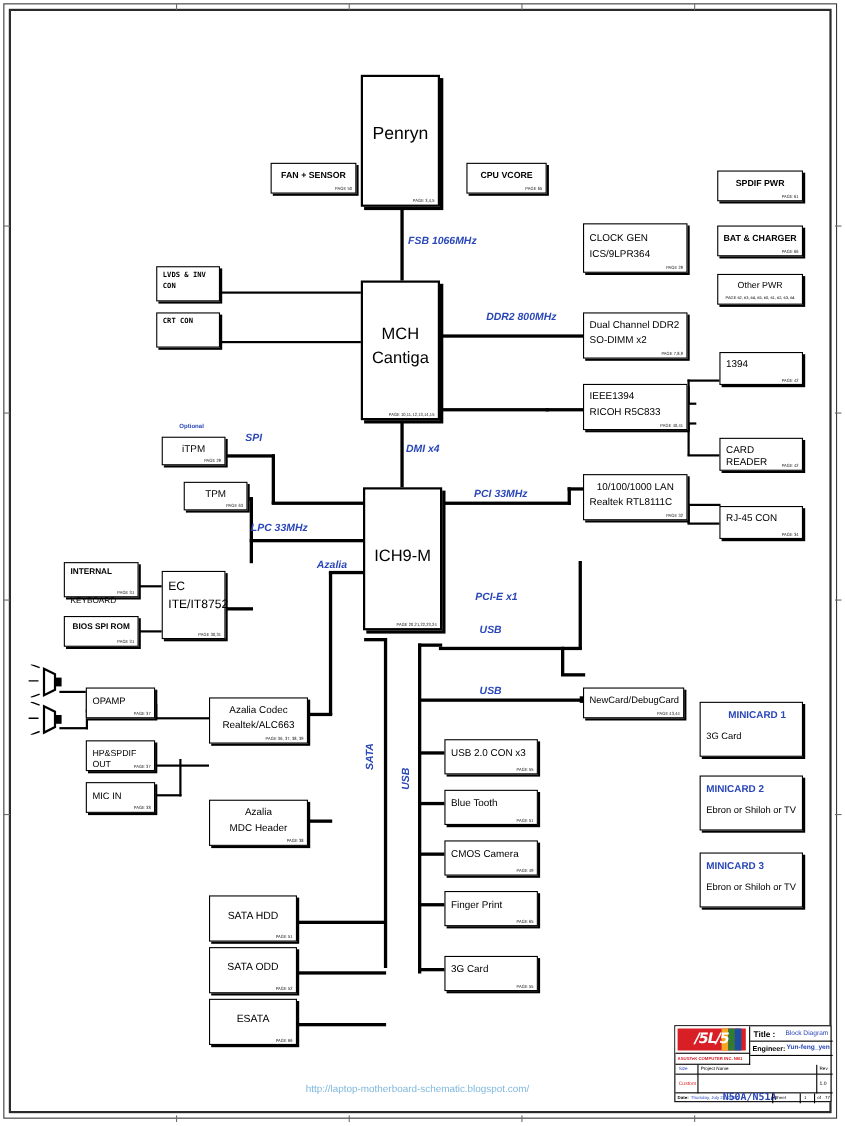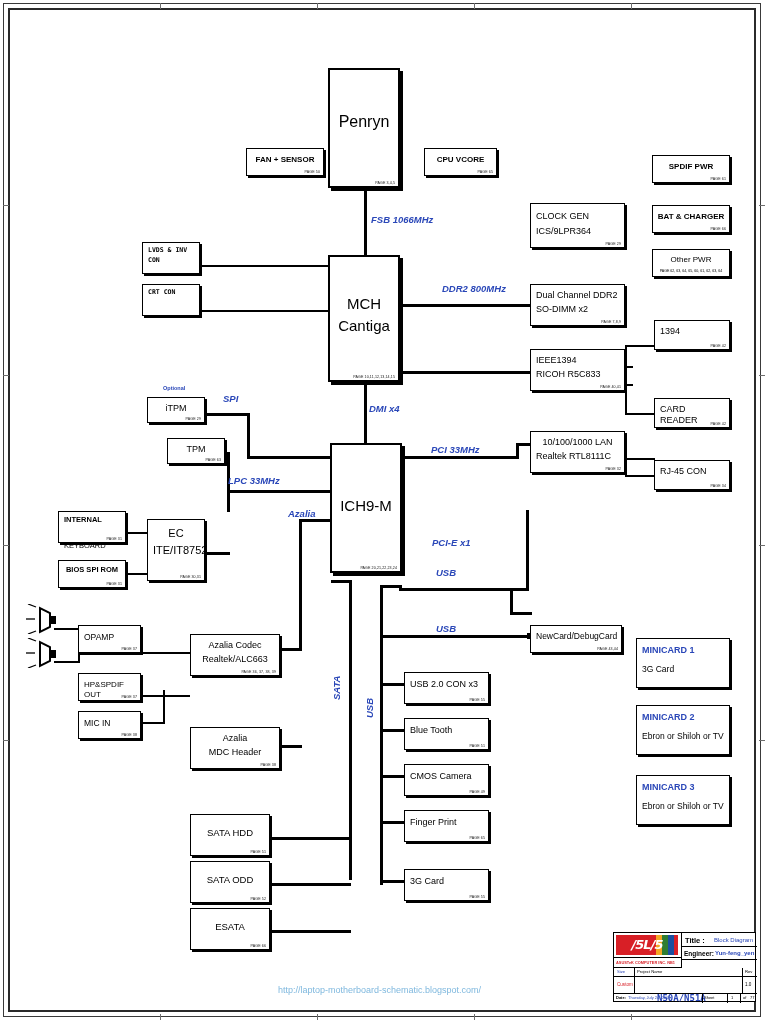--- a/index.html
+++ b/index.html
@@ -266,21 +266,21 @@
     <div class="tl" style="top:29px;font-size:7.5px;font-weight:normal;">KEYBOARD</div>
     <div class="pg">PAGE 31</div>
   </div>
 
   <div class="blk" style="left:58px;top:560px;width:68px;height:28px;">
     <div class="t" style="top:5px;font-size:7.5px;font-weight:bold;">BIOS SPI ROM</div>
     <div class="pg">PAGE 31</div>
   </div>
 
   <div class="blk" style="left:147px;top:519px;width:58px;height:62px;">
-    <div class="tl" style="top:7px;font-size:11px;text-align:center;">EC</div>
+    <div class="tl" style="top:7px;font-size:11px;">EC</div>
     <div class="tl" style="top:24px;font-size:11px;">ITE/IT8752</div>
     <div class="pg">PAGE  30,31</div>
   </div>
 
   <svg class="spk" style="left:24px;top:604px;" width="34" height="30" viewBox="0 0 34 30">
     <polygon points="16,4 16,28 26,23 26,9" fill="#fff" stroke="#000" stroke-width="2"></polygon>
     <rect x="26" y="12" width="6" height="8" fill="#000"></rect>
     <line x1="12" y1="3" x2="4" y2="0" stroke="#000" stroke-width="1.3"></line>
     <line x1="11" y1="15" x2="2" y2="15" stroke="#000" stroke-width="1.3"></line>
     <line x1="12" y1="27" x2="4" y2="30" stroke="#000" stroke-width="1.3"></line>
@@ -359,21 +359,21 @@
     <div class="tl" style="top:6px;font-size:9px;">Finger Print</div>
     <div class="pg">PAGE 65</div>
   </div>
 
   <div class="blk" style="left:404px;top:869px;width:85px;height:32px;">
     <div class="tl" style="top:6px;font-size:9px;">3G Card</div>
     <div class="pg">PAGE 55</div>
   </div>
 
   <div class="blk" style="left:636px;top:638px;width:94px;height:50px;">
-    <div class="tl" style="top:6px;font-size:9px;color:#2a47b8;font-weight:bold;">MINICARD 1</div>
+    <div class="tl" style="top:6px;font-size:9px;color:#2a47b8;font-weight:bold;margin-left:20px;">MINICARD 1</div>
     <div class="tl" style="top:25px;font-size:8.5px;">3G Card</div>
   </div>
 
   <div class="blk" style="left:636px;top:705px;width:94px;height:50px;">
     <div class="tl" style="top:6px;font-size:9px;color:#2a47b8;font-weight:bold;">MINICARD 2</div>
     <div class="tl" style="top:25px;font-size:8.5px;">Ebron or Shiloh or TV</div>
   </div>
 
   <div class="blk" style="left:636px;top:775px;width:94px;height:50px;">
     <div class="tl" style="top:6px;font-size:9px;color:#2a47b8;font-weight:bold;">MINICARD 3</div>

